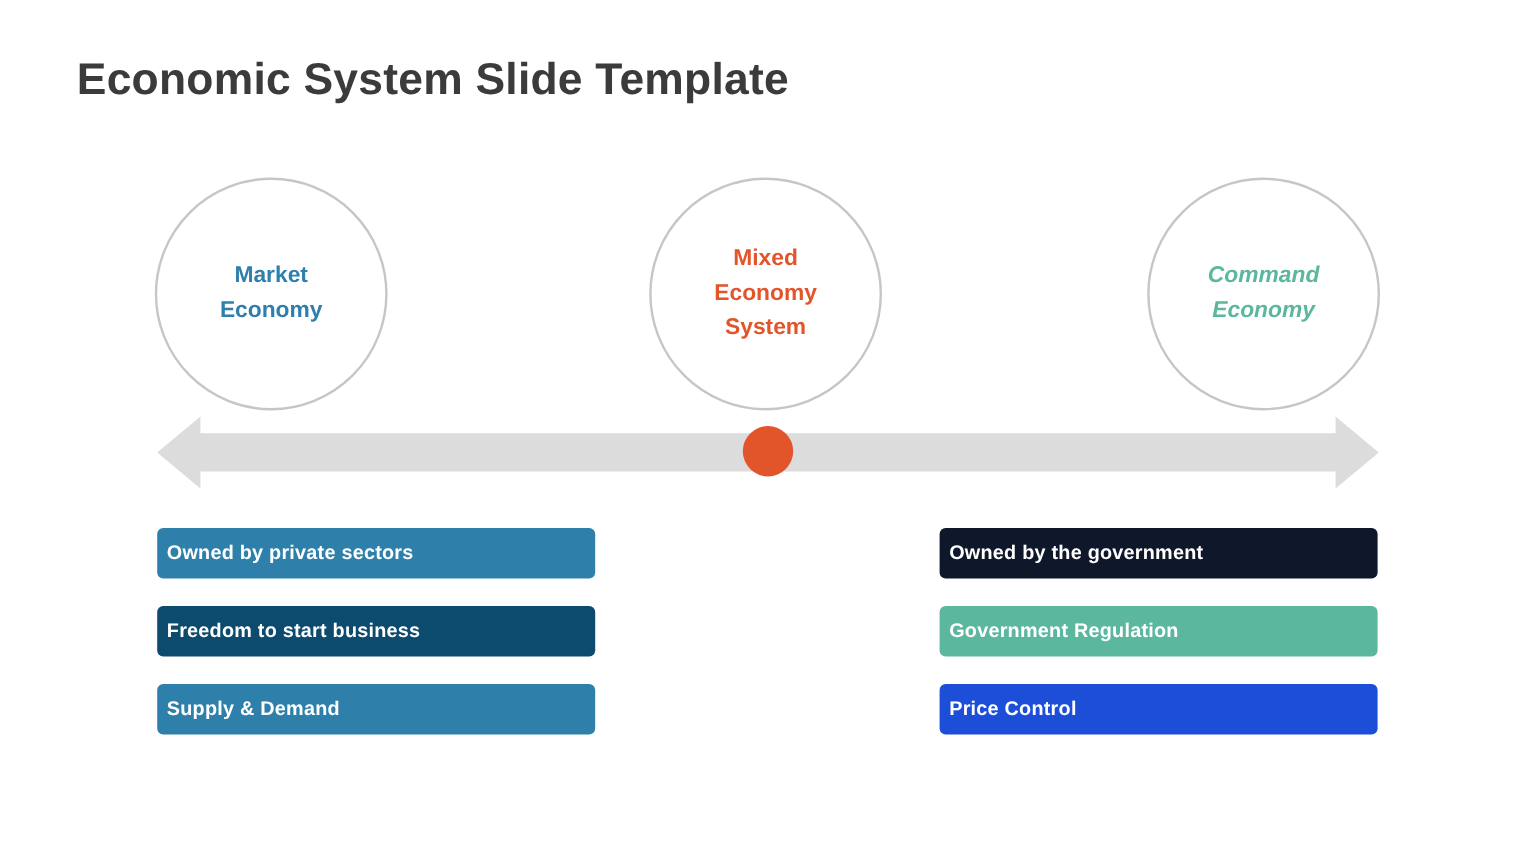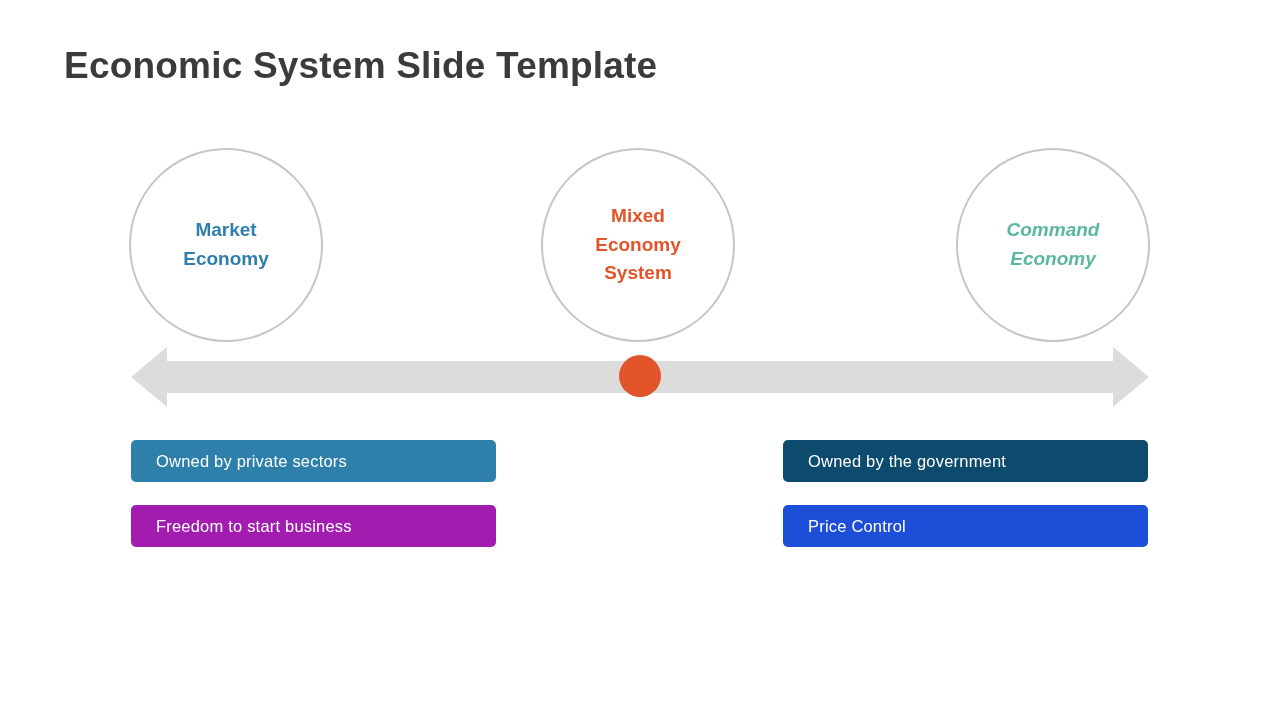--- a/index.html
+++ b/index.html
@@ -83,25 +83,25 @@
     width: 365px;
   }
   #bars-left  { left: 131px; }
   #bars-right { left: 783px; }
 
   .bar {
     height: 42px;
     border-radius: 5px;
     display: flex;
     align-items: center;
-    padding-left: 25px;
+    padding-left: 8px;
     box-sizing: border-box;
     margin-bottom: 23px;
     color: #ffffff;
-    font-weight: normal;
+    font-weight: bold;
     font-size: 16.5px;
     letter-spacing: 0.2px;
     white-space: nowrap;
   }
   .bar:last-child { margin-bottom: 0; }
 </style>
 </head>
 <body style="background: rgb(255, 255, 255);">
 
 <div class="slide-title" style="color: rgb(59, 59, 59);">Economic System Slide Template</div>
@@ -127,25 +127,31 @@
 
 <div class="circle" id="circle-command" style="border-color: rgb(198, 198, 198);">
   <div class="circle-label" style="color: rgb(92, 183, 159); font-style: italic;">Command
 Economy</div>
 </div>
 
 <div class="bars" id="bars-left">
   <div class="bar" style="background: rgb(46, 128, 171);">
     <span>Owned by private sectors</span>
   </div>
-  <div class="bar" style="background: #a21caf;">
+  <div class="bar" style="background: #0c4a6e;">
     <span>Freedom to start business</span>
+  </div>
+  <div class="bar" style="background: rgb(46, 128, 171);">
+    <span>Supply &amp; Demand</span>
   </div>
 </div>
 
 <div class="bars" id="bars-right">
-  <div class="bar" style="background: #0c4a6e;">
+  <div class="bar" style="background: #0f172a;">
     <span>Owned by the government</span>
+  </div>
+  <div class="bar" style="background: rgb(92, 183, 159);">
+    <span>Government Regulation</span>
   </div>
   <div class="bar" style="background: #1d4ed8;">
     <span>Price Control</span>
   </div>
 </div>
 
 </body></html>

